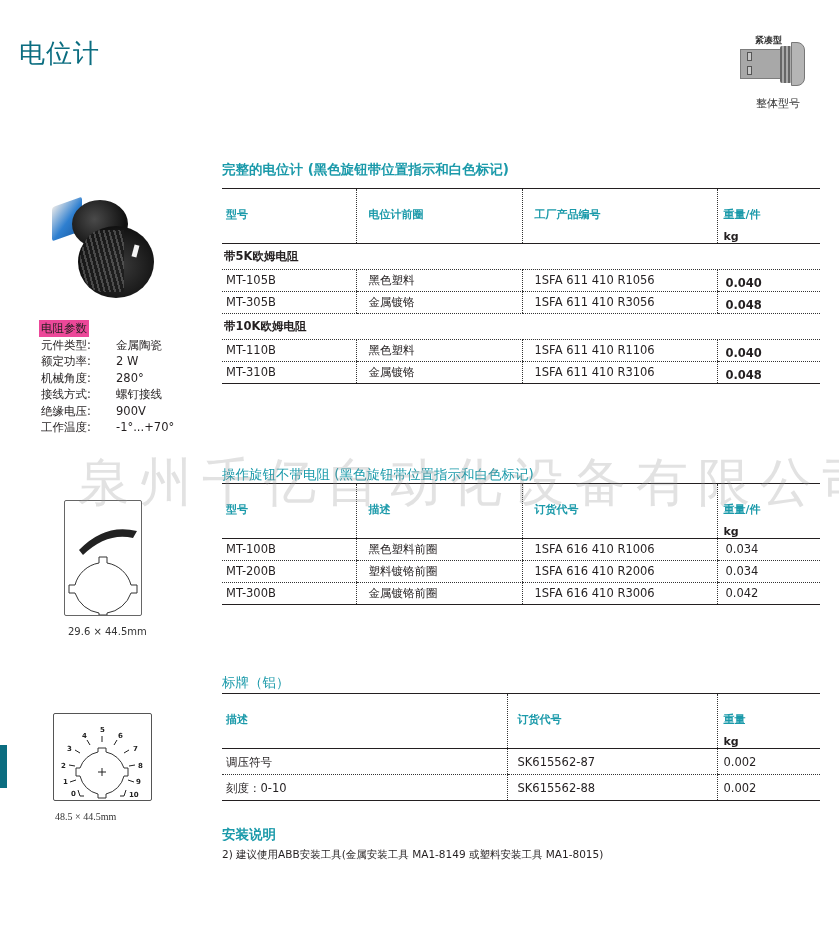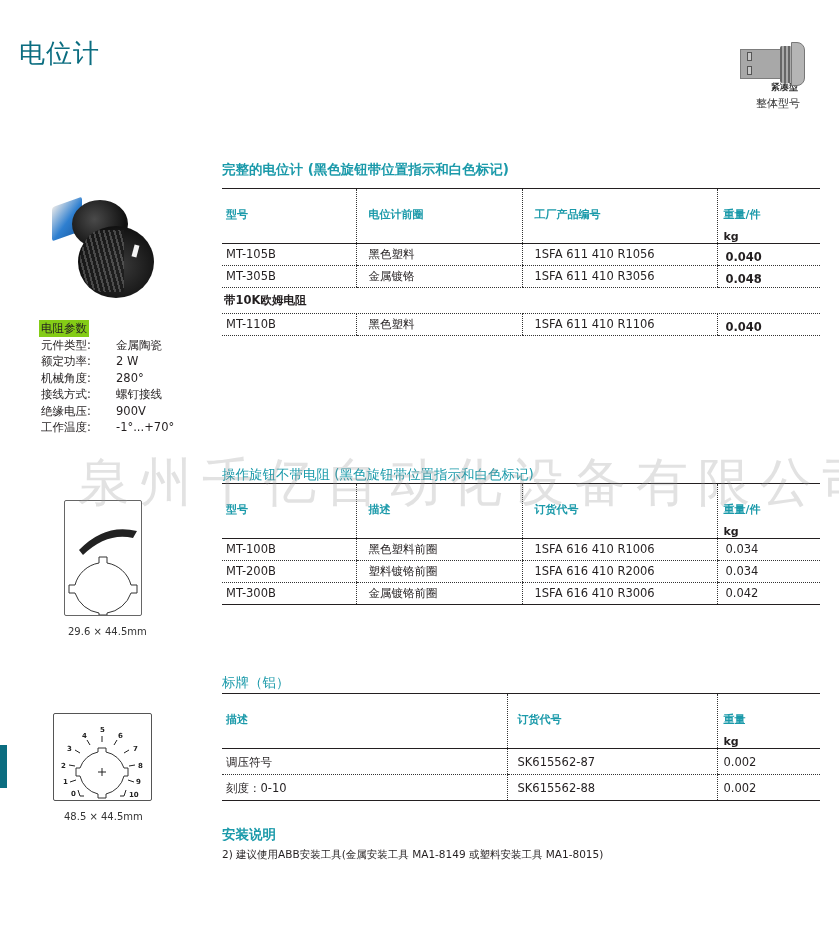--- a/index.html
+++ b/index.html
@@ -3,37 +3,37 @@
   <meta charset="utf-8">
   <style>
     * { box-sizing: border-box; margin: 0; padding: 0; }
     html, body { width: 839px; height: 952px; background: #ffffff; overflow: hidden; }
     body { position: relative; font-family: "DejaVu Sans", "Liberation Sans", sans-serif; color: #231f20; }
 
     .page-title { position: absolute; left: 19px; top: 36px; font-size: 26px; color: #0b6d80; letter-spacing: 1px; }
 
     
     .compact-figure { position: absolute; left: 736px; top: 34px; width: 70px; height: 72px; }
-    .compact-label { position: absolute; left: 35px; top: 0; font-size: 9px; font-weight: bold; color: #333; white-space: nowrap; margin-top: 47px; }
+    .compact-label { position: absolute; left: 19px; top: 0; font-size: 9px; font-weight: bold; color: #333; white-space: nowrap; }
     .compact-body { position: absolute; left: 4px; top: 15px; width: 42px; height: 30px; background: #a8a8a8; border: 1px solid #7d7d7d; }
     .compact-body .slot { position: absolute; left: 6px; width: 5px; height: 9px; border: 1px solid #555; background: #c8c8c8; }
     .compact-ring { position: absolute; left: 44px; top: 12px; width: 12px; height: 37px; background: repeating-linear-gradient(90deg,#666 0 2px,#aaa 2px 4px); border-radius: 2px; }
     .compact-cap { position: absolute; left: 55px; top: 8px; width: 14px; height: 44px; background: #b5b5b5; border: 1px solid #777; border-radius: 0 8px 8px 0; }
     .integral-label { position: absolute; left: 756px; top: 96px; font-size: 11px; color: #333; white-space: nowrap; }
 
     
     .knob-photo { position: absolute; left: 44px; top: 190px; width: 118px; height: 120px; }
     .knob-base { position: absolute; left: 8px; top: 12px; width: 30px; height: 34px; background: linear-gradient(135deg,#e8e8e8,#2e7fd0 55%,#1b5fa8); transform: skewY(-20deg); border-radius: 3px; }
     .knob-nut { position: absolute; left: 28px; top: 10px; width: 56px; height: 48px; background: radial-gradient(circle at 40% 40%,#4a4a4a,#111 70%); border-radius: 50%; }
     .knob-head { position: absolute; left: 34px; top: 36px; width: 76px; height: 72px; background: radial-gradient(circle at 55% 55%,#3a3a3a,#0d0d0d 75%); border-radius: 50%; }
     .knob-grip { position: absolute; left: 36px; top: 40px; width: 44px; height: 62px; background: repeating-linear-gradient(75deg,#1a1a1a 0 3px,#555 3px 5px); border-radius: 50% 0 0 50%; opacity: .8; }
     .knob-marker { position: absolute; left: 89px; top: 55px; width: 5px; height: 12px; background: #f4f4f4; transform: rotate(15deg); }
 
     .params { position: absolute; left: 41px; top: 320px; font-size: 11.5px; line-height: 16.5px; }
-    .params-title { background: #84cc16; display: inline-block; padding: 0 2px; margin-left: -2px; }
+    .params-title { background: #ec4899; display: inline-block; padding: 0 2px; margin-left: -2px; }
     .param-row { display: flex; }
     .param-key { width: 75px; }
     .param-val { }
 
     
     .section-title { position: absolute; font-size: 13.5px; color: #1b9aaa; font-weight: bold; white-space: nowrap; }
     .section-title.light { font-weight: normal; color: #1b9aaa; }
     .tbl { position: absolute; left: 222px; width: 598px; border-collapse: collapse; font-size: 11.5px; }
     .tbl td, .tbl th { text-align: left; vertical-align: top; font-weight: normal; padding: 0 0 0 4px; }
     .tbl th { color: #1b9aaa; font-weight: bold; font-size: 11px; padding-top: 18px; border-top: 1.5px solid #231f20; border-bottom: 1.5px solid #231f20; }
@@ -42,21 +42,21 @@
     .tbl .vsep { border-left: 1px dotted #333; }
     .tbl td.group { font-weight: bold; border-bottom: 1px dotted #333; padding-left: 2px; height: 26px; padding-top: 5px; }
     .tbl tr.last td { border-bottom: 1.5px solid #231f20; }
     .tbl td.bold { font-weight: bold; }
     .tbl td.cn { padding-left: 12px; }
 
     
     .plate1 { position: absolute; left: 64px; top: 500px; width: 78px; height: 116px; border: 1.5px solid #666; border-radius: 2px; background: #fff; }
     .dim1 { position: absolute; left: 68px; top: 626px; font-size: 10px; color: #333; }
     .plate2 { position: absolute; left: 53px; top: 713px; width: 99px; height: 88px; border: 1.5px solid #555; border-radius: 2px; background: #fff; }
-    .dim2 { position: absolute; left: 64px; top: 811px; font-size: 10px; color: #333; }
+    .dim2 { position: absolute; left: 55px; top: 811px; font-size: 10px; color: #333; font-family: Liberation Serif, serif; }
 
     .side-tab { position: absolute; left: 0; top: 745px; width: 7px; height: 43px; background: #0b6d80; }
 
     .install { position: absolute; left: 222px; top: 826px; }
     .install-title { font-size: 13.5px; font-weight: bold; color: #1b9aaa; margin-bottom: 4px; }
     .install-line { font-size: 10.5px; line-height: 13px; color: #231f20; }
 
     .watermark { position: absolute; left: 78px; top: 448px; font-size: 52px; color: rgba(150,150,150,0.28); letter-spacing: 10px; white-space: nowrap; pointer-events: none; font-family: "DejaVu Sans", sans-serif; font-weight: 300; }
   </style>
 </head>
@@ -120,39 +120,48 @@
       <col style="width:103px">
     </colgroup>
   <tbody>
       <tr style="height:40px;">
     <th>型号</th>
     <th class="vsep" style="padding-left:12px;">电位计前圈</th>
     <th class="vsep" style="padding-left:12px;">工厂产品编号</th>
     <th class="vsep" style="padding-left:6px;"><span>重量/件</span><span class="unit">kg</span></th>
   </tr>
   <tr>
+        <td class="group" colspan="4">带5K欧姆电阻</td>
+      </tr>
+  <tr>
     <td>MT-105B</td>
     <td class="vsep cn">黑色塑料</td>
     <td class="vsep cn">1SFA 611 410 R1056</td>
     <td class="vsep bold" style="padding-left:8px;padding-top:6px;">0.040</td>
   </tr>
   <tr>
     <td>MT-305B</td>
     <td class="vsep cn">金属镀铬</td>
     <td class="vsep cn">1SFA 611 410 R3056</td>
     <td class="vsep bold" style="padding-left:8px;padding-top:6px;">0.048</td>
   </tr>
   <tr>
         <td class="group" colspan="4">带10K欧姆电阻</td>
       </tr>
   <tr>
     <td>MT-110B</td>
     <td class="vsep cn">黑色塑料</td>
     <td class="vsep cn">1SFA 611 410 R1106</td>
     <td class="vsep bold" style="padding-left:8px;padding-top:6px;">0.040</td>
+  </tr>
+  <tr class="last">
+    <td>MT-310B</td>
+    <td class="vsep cn">金属镀铬</td>
+    <td class="vsep cn">1SFA 611 410 R3106</td>
+    <td class="vsep bold" style="padding-left:8px;padding-top:6px;">0.048</td>
   </tr>
 </tbody>
   </table>
 
 <div class="section-title light" style="left:222px; top:466px;">操作旋钮不带电阻 (黑色旋钮带位置指示和白色标记)</div>
 <table class="tbl" style="top:483px;">
   <colgroup>
       <col style="width:134px">
       <col style="width:166px">
       <col style="width:195px">

